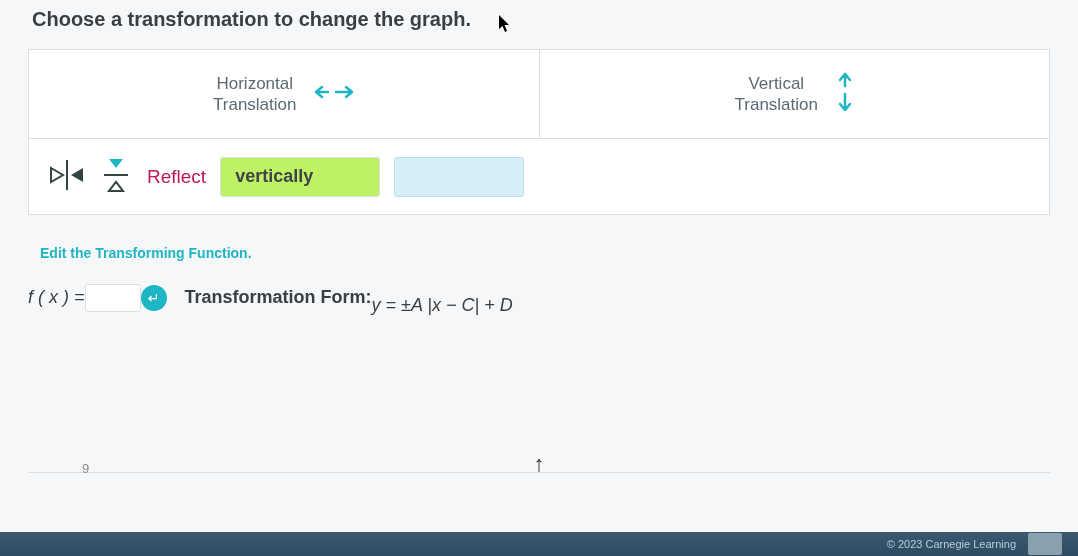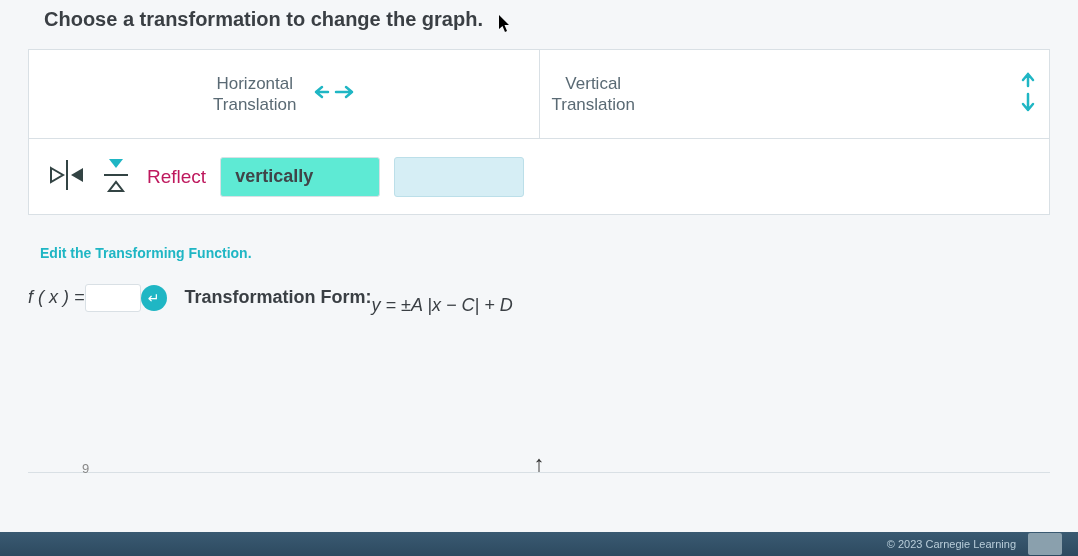--- a/index.html
+++ b/index.html
@@ -9,21 +9,21 @@
     color: #333;
     width: 1078px;
     height: 556px;
     overflow: hidden;
     padding: 0 28px;
   }
   .heading {
     font-size: 20px;
     font-weight: 600;
     color: #3a3f44;
-    margin: 8px 0 18px 16px;
+    margin: 8px 0 18px 4px;
   }
   .cursor {
     position: absolute;
     left: 498px;
     top: 14px;
     width: 0; height: 0;
     pointer-events: none;
   }
   .tabs {
     display: flex;
@@ -36,21 +36,21 @@
     border-right: 1px solid #d9e0e5;
     display: flex;
     align-items: center;
     justify-content: center;
     gap: 18px;
     font-size: 17px;
     color: #5a6a74;
     cursor: pointer;
     padding: 0 12px;
   }
-  .tab:last-child { border-right: none; justify-content: space-between; }
+  .tab:last-child { border-right: none; }
   .tab.active {
     background: #1fb6c4;
     color: #ffffff;
   }
   .tab-label { line-height: 1.25; text-align: center; }
   .tab-icon { flex-shrink: 0; }
 
   .control-row {
     border: 1px solid #d9e0e5;
     border-top: none;
@@ -60,21 +60,21 @@
     align-items: center;
     gap: 14px;
     padding: 0 18px;
   }
   .reflect-word {
     font-size: 19px;
     color: #be185d;
     margin-left: 2px;
   }
   .dropdown {
-    background: #5eead4;
+    background: #bef264;
     border: 1px solid #d9e0e5;
     border-radius: 3px;
     height: 40px;
     min-width: 160px;
     display: flex;
     align-items: center;
     padding: 0 14px;
     font-size: 18px;
     font-weight: 600;
     color: #404448;

